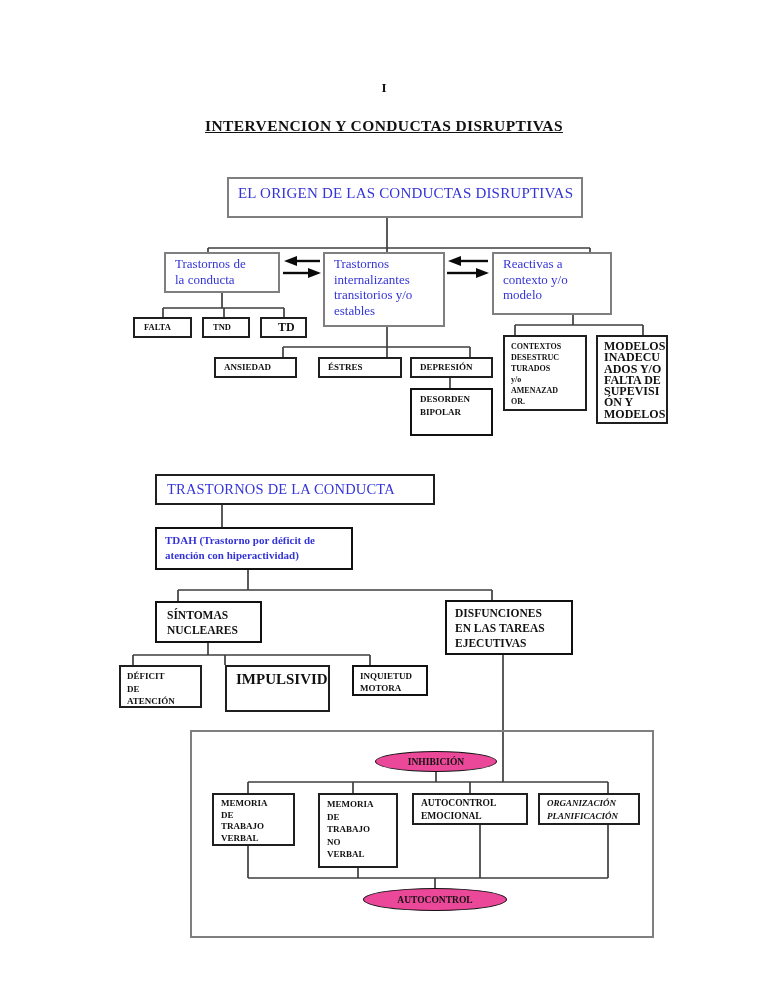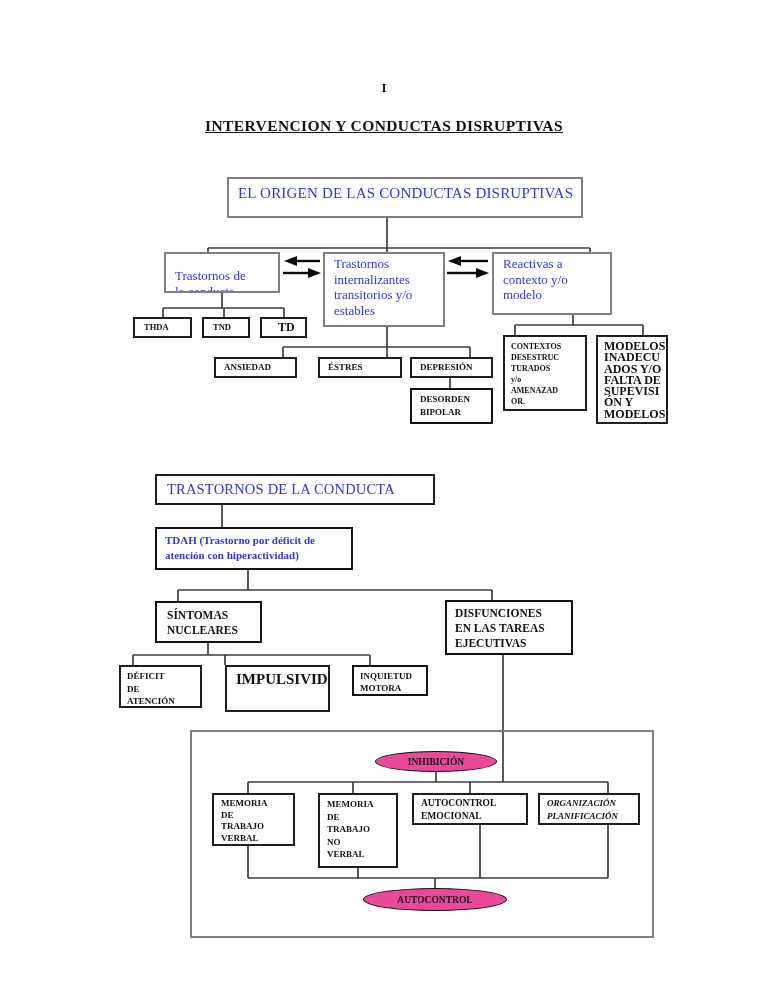--- a/index.html
+++ b/index.html
@@ -61,40 +61,40 @@
       <line x1="447" y1="273" x2="476" y2="273"></line>
       <polygon points="489,273 476,268 476,278" stroke="none"></polygon>
     </g>
   </svg>
 
   <div class="abs pgnum" style="top:80px;left:0;">I</div>
   <div class="abs title" style="top:117px;left:0;">INTERVENCION Y CONDUCTAS DISRUPTIVAS</div>
 
   <div class="box gray-border blue" style="left:227px;top:177px;width:356px;height:41px;font-size:15px;padding:6px 0 0 9px;letter-spacing:.2px;">EL ORIGEN DE LAS CONDUCTAS DISRUPTIVAS</div>
 
-  <div class="box gray-border blue" style="left:164px;top:252px;width:116px;height:41px;font-size:13px;line-height:1.2;padding:14px 0 0 9px;">Trastornos de
+  <div class="box gray-border blue" style="left:164px;top:252px;width:116px;height:41px;font-size:13px;line-height:1.2;padding:2px 0 0 9px;">Trastornos de
 la conducta</div>
 
   <div class="box gray-border blue" style="left:492px;top:252px;width:120px;height:63px;font-size:13px;line-height:1.2;padding:2px 0 0 9px;">Reactivas a
 contexto y/o
 modelo</div>
 
   <div class="box gray-border blue" style="left:323px;top:252px;width:122px;height:75px;font-size:13px;line-height:1.2;padding:2px 0 0 9px;">Trastornos
 internalizantes
 transitorios y/o
 estables</div>
 
-  <div class="box black-border" style="left:133px;top:317px;width:59px;height:21px;font-size:8.5px;font-weight:bold;line-height:16px;padding-left:9px;">THDA</div>
+  <div class="box black-border" style="left:133px;top:317px;width:59px;height:21px;font-size:8.5px;font-weight:bold;line-height:16px;padding-left:9px;">FALTA</div>
   <div class="box black-border" style="left:202px;top:317px;width:48px;height:21px;font-size:8.5px;font-weight:bold;line-height:16px;padding-left:9px;">TND</div>
   <div class="box black-border" style="left:260px;top:317px;width:47px;height:21px;font-size:12px;font-weight:bold;line-height:16px;padding-left:16px;">TD</div>
 
   <div class="box black-border" style="left:214px;top:357px;width:83px;height:21px;font-size:9px;font-weight:bold;line-height:16px;padding-left:8px;">ANSIEDAD</div>
   <div class="box black-border" style="left:318px;top:357px;width:84px;height:21px;font-size:9px;font-weight:bold;line-height:16px;padding-left:8px;">ÉSTRES</div>
   <div class="box black-border" style="left:410px;top:357px;width:83px;height:21px;font-size:9px;font-weight:bold;line-height:16px;padding-left:8px;">DEPRESIÓN</div>
-  <div class="box thick-border" style="left:410px;top:388px;width:83px;height:36px;font-size:9px;font-weight:bold;line-height:1.4;padding:3px 0 0 8px;">DESORDEN
+  <div class="box thick-border" style="left:410px;top:388px;width:83px;height:48px;font-size:9px;font-weight:bold;line-height:1.4;padding:3px 0 0 8px;">DESORDEN
 BIPOLAR</div>
 
   <div class="box black-border" style="left:503px;top:335px;width:84px;height:76px;font-size:8px;font-weight:bold;line-height:11px;padding:4px 0 0 6px;">CONTEXTOS
 DESESTRUC
 TURADOS
 y/o
 AMENAZAD
 OR.</div>
   <div class="box black-border" style="left:596px;top:335px;width:72px;height:89px;font-size:12px;font-weight:bold;line-height:11.3px;padding:4px 0 0 6px;">MODELOS
 INADECU

